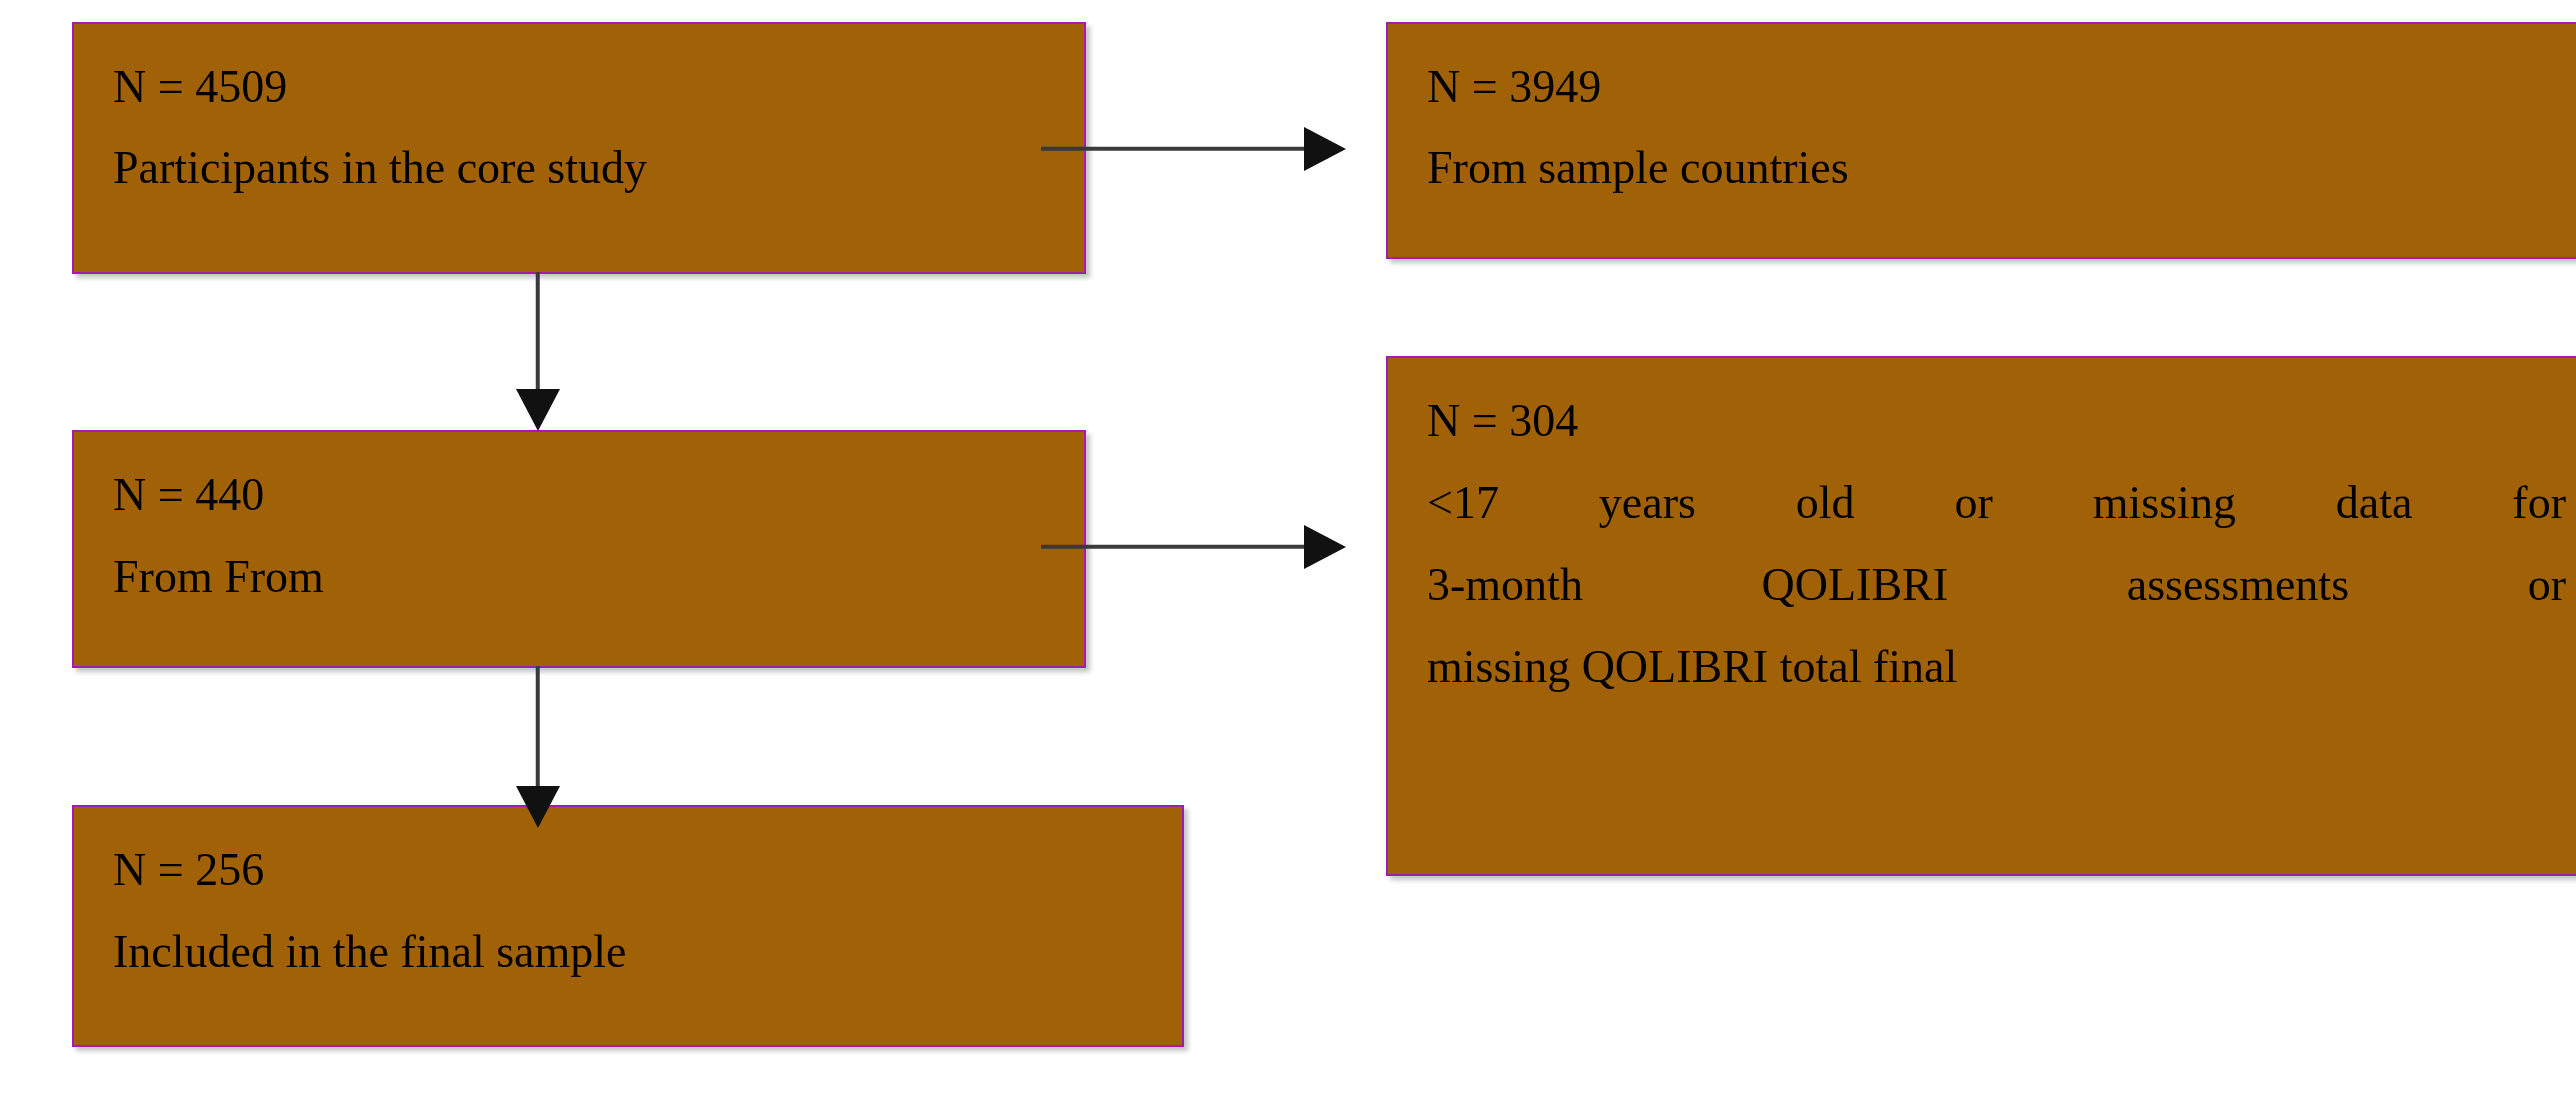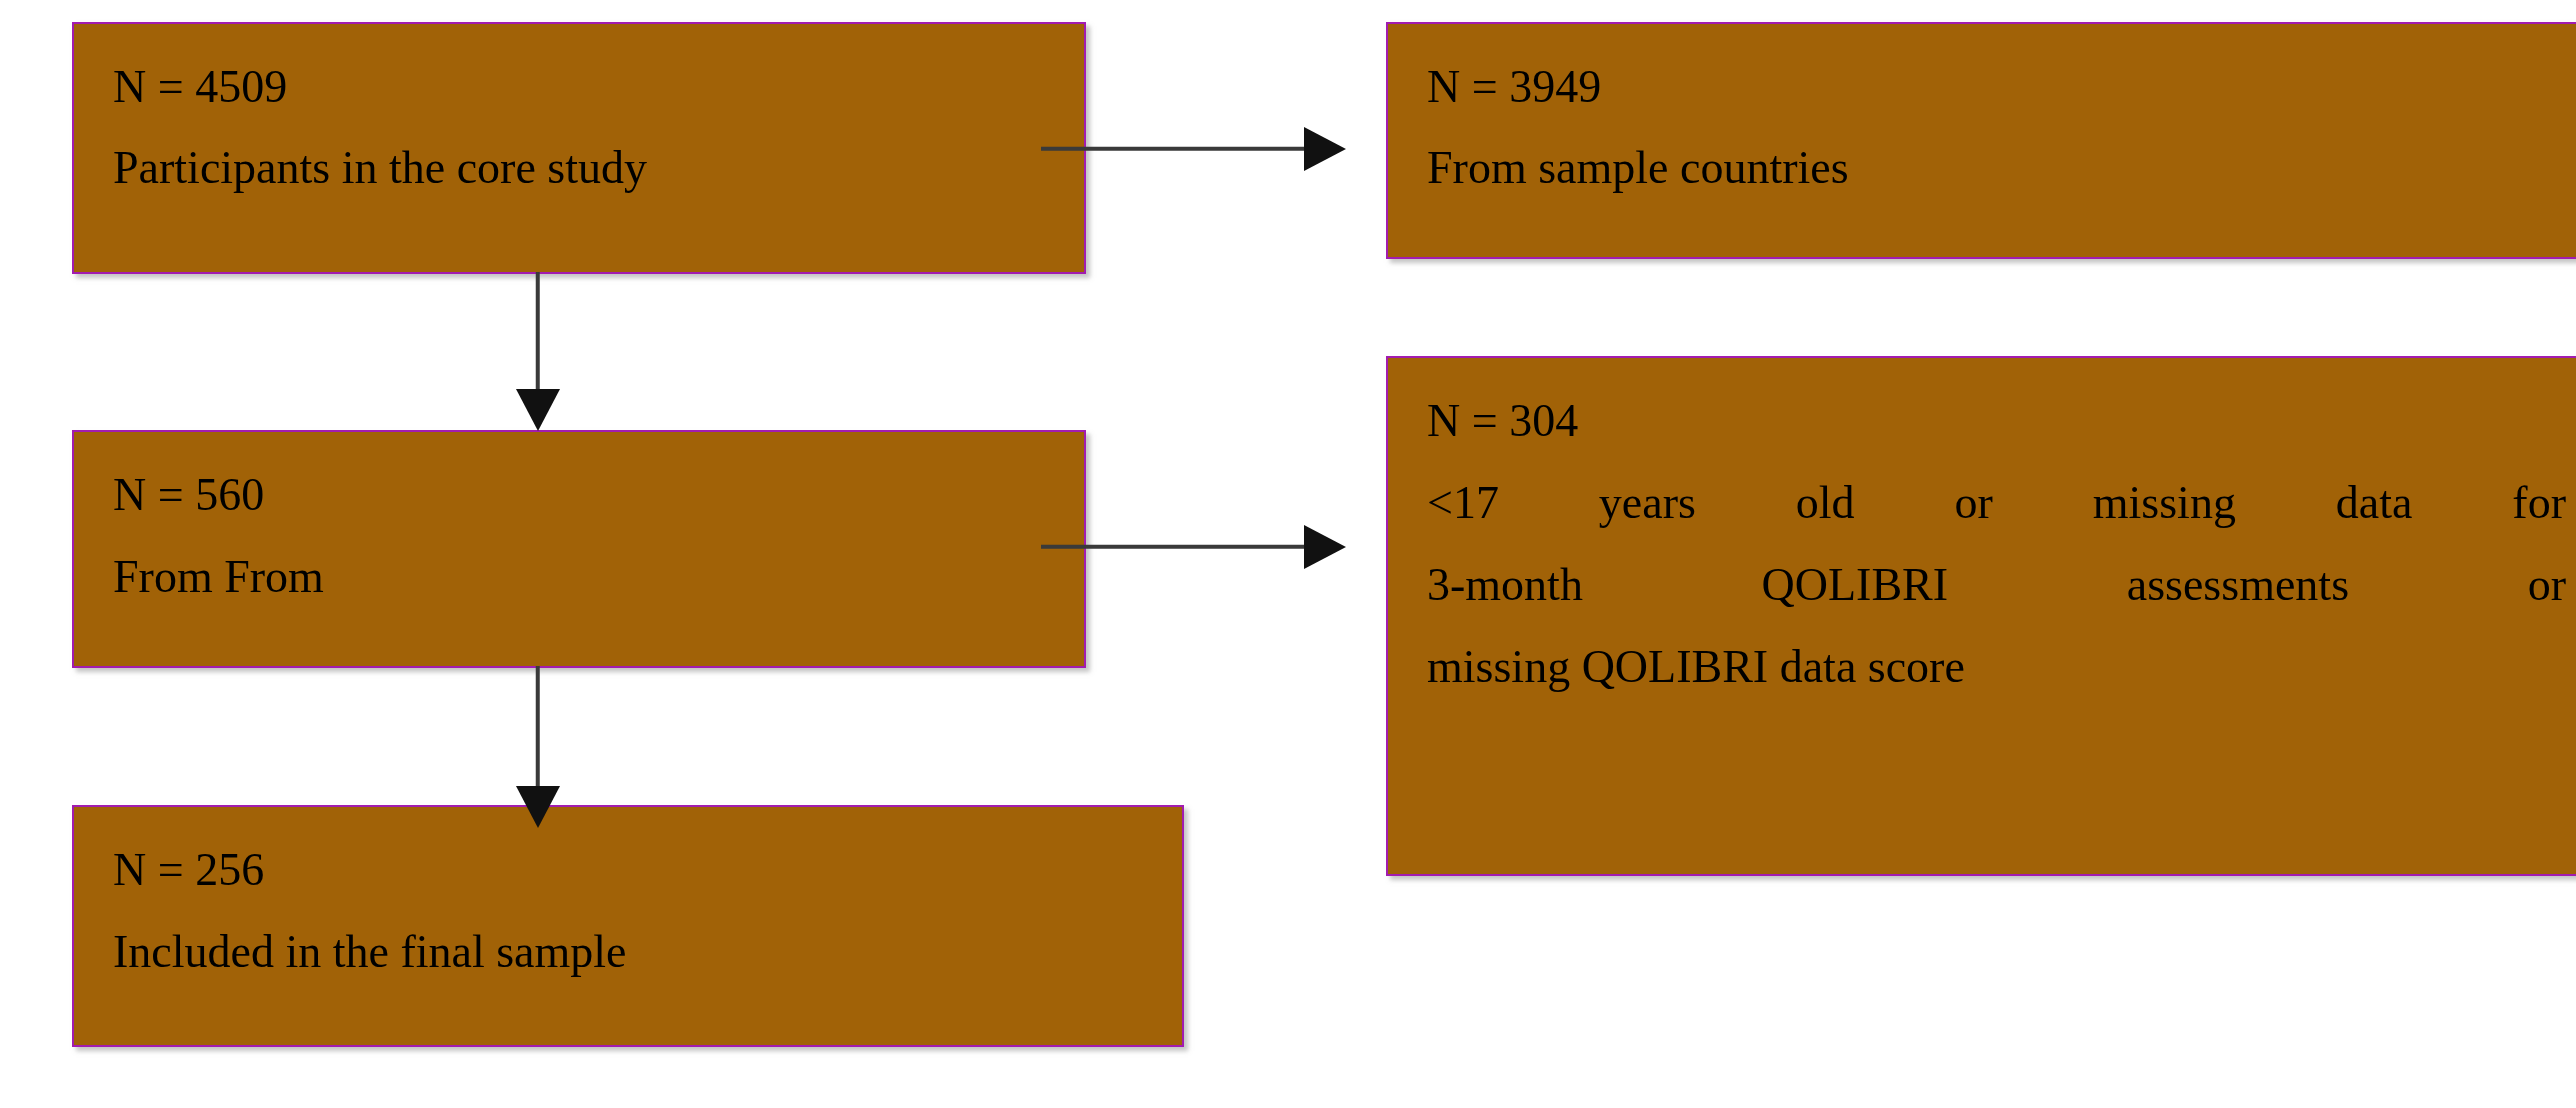--- a/index.html
+++ b/index.html
@@ -128,31 +128,31 @@
 
   <div class="flow-box" id="box-other-countries">
     <div class="box-text">
       <span class="line">N = 3949</span>
       <span class="line">From sample countries</span>
     </div>
   </div>
 
   <div class="flow-box" id="box-italy">
     <div class="box-text">
-      <span class="line">N = 560</span>
+      <span class="line">N = 440</span>
       <span class="line">From From</span>
     </div>
   </div>
 
   <div class="flow-box" id="box-excluded">
     <div class="box-text justified">
       <span class="line">N = 304</span>
       <span class="line j">&lt;17 years old or missing data for</span>
       <span class="line j">3-month QOLIBRI assessments or</span>
-      <span class="line last">missing QOLIBRI data score</span>
+      <span class="line last">missing QOLIBRI total final</span>
     </div>
   </div>
 
   <div class="flow-box" id="box-final-sample">
     <div class="box-text">
       <span class="line">N = 256</span>
       <span class="line">Included in the final sample</span>
     </div>
   </div>
 

